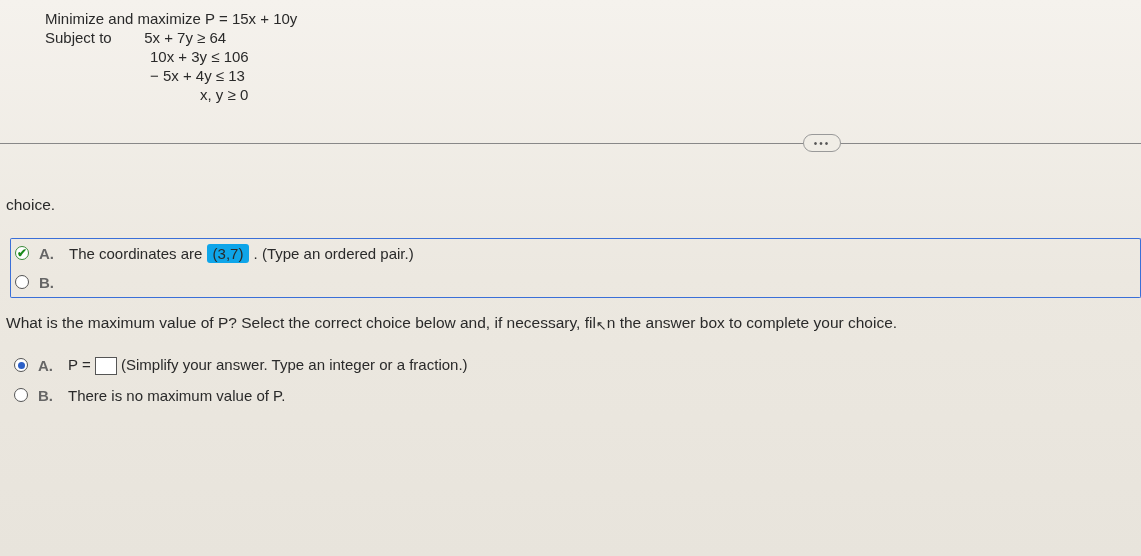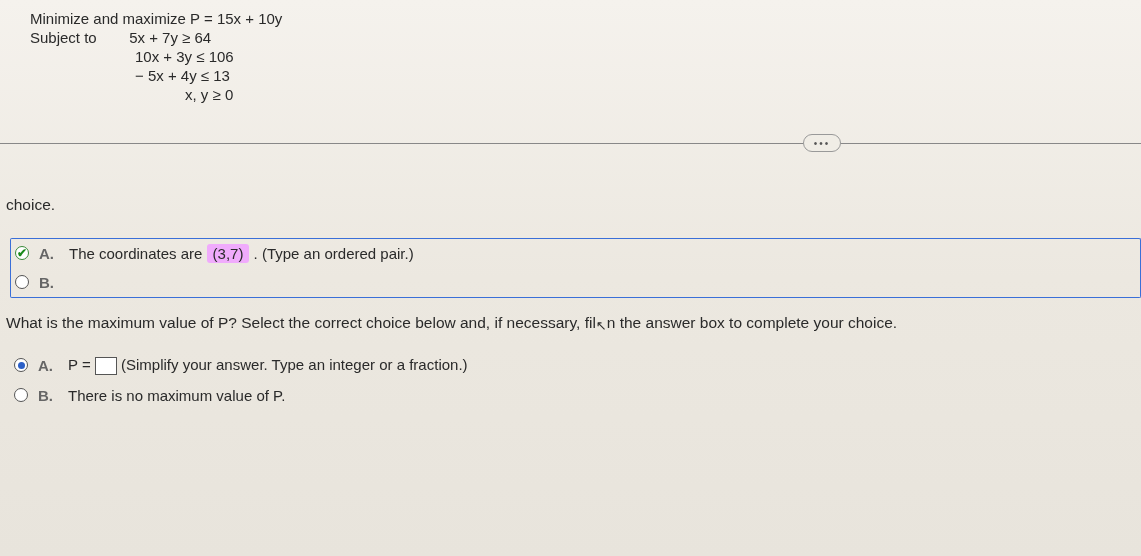--- a/index.html
+++ b/index.html
@@ -7,21 +7,21 @@
     font-family: Arial, Helvetica, sans-serif;
     background: linear-gradient(180deg, #f5f2ed 0%, #ece8e0 50%, #e8e4dc 100%);
     width: 1141px;
     height: 556px;
     overflow: hidden;
     color: #2a2a2a;
     font-size: 15px;
     position: relative;
   }
   .problem-setup { padding: 10px 0 0 30px; }
-  .eq-row { margin-bottom: 2px; font-size: 15px; }
+  .eq-row { margin-bottom: 2px; font-size: 15px; margin-left: 15px; }
   .eq-label { display: inline-block; width: 95px; }
   .eq-body { display: inline-block; }
   .c2 { padding-left: 105px; }
   .c3 { padding-left: 105px; }
   .c4 { padding-left: 155px; }
   .divider-wrap { position: relative; margin: 40px 0 30px 0; }
   .divider { border: none; border-top: 1px solid #888; }
   .ellipsis-btn {
     position: absolute; right: 300px; top: -9px;
     width: 38px; height: 18px; border: 1px solid #999; border-radius: 9px;
@@ -42,21 +42,21 @@
     background: #fff;
   }
   .radio.selected::after { content: ""; width: 7px; height: 7px; background: #2b5fc7; border-radius: 50%; }
   .radio-check {
     width: 14px; height: 14px; border: 1px solid #3a8a3a; border-radius: 50%;
     display: inline-flex; align-items: center; justify-content: center; flex: 0 0 14px;
     color: #1a8a1a; font-size: 12px; font-weight: bold; background:#fff;
   }
   .opt-label { font-weight: bold; color: #666; width: 20px; flex: 0 0 20px; }
   .answer-pill {
-    background: #f0abfc; padding: 1px 6px; border-radius: 3px;
+    background: #0ea5e9; padding: 1px 6px; border-radius: 3px;
   }
   .blank-box {
     display: inline-block; width: 22px; height: 18px; border: 1px solid #555;
     vertical-align: middle; background: #fff;
   }
   .q2 { margin: 16px 2px 18px 6px; font-size: 15.5px; }
   .cursor-glyph { display:inline-block; transform: translateY(2px); font-size:13px; }
 </style>
 </head>
 <body>

